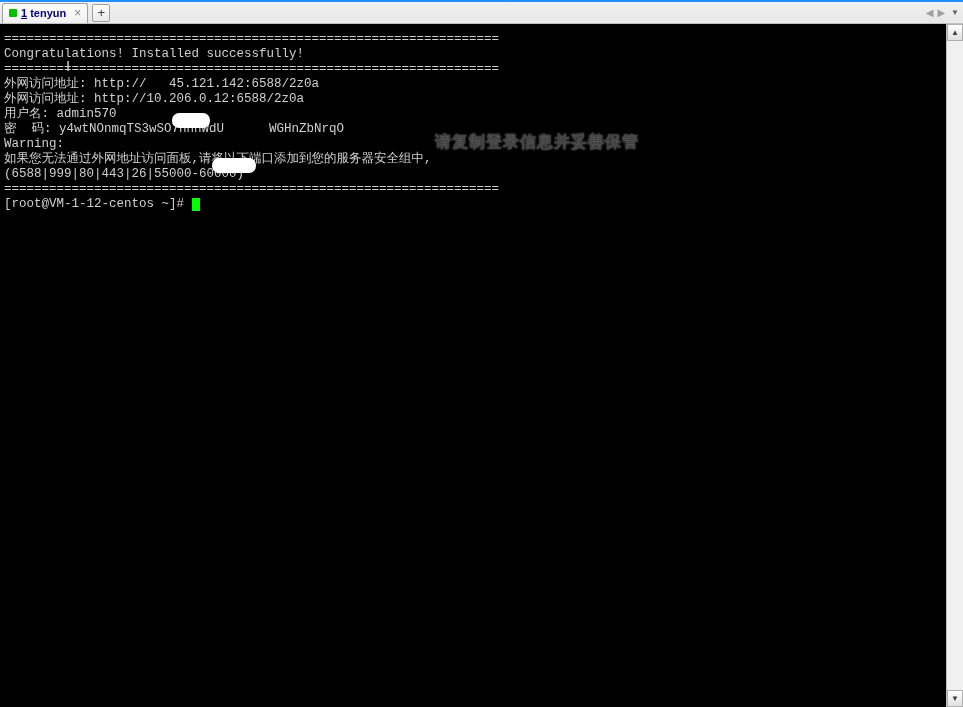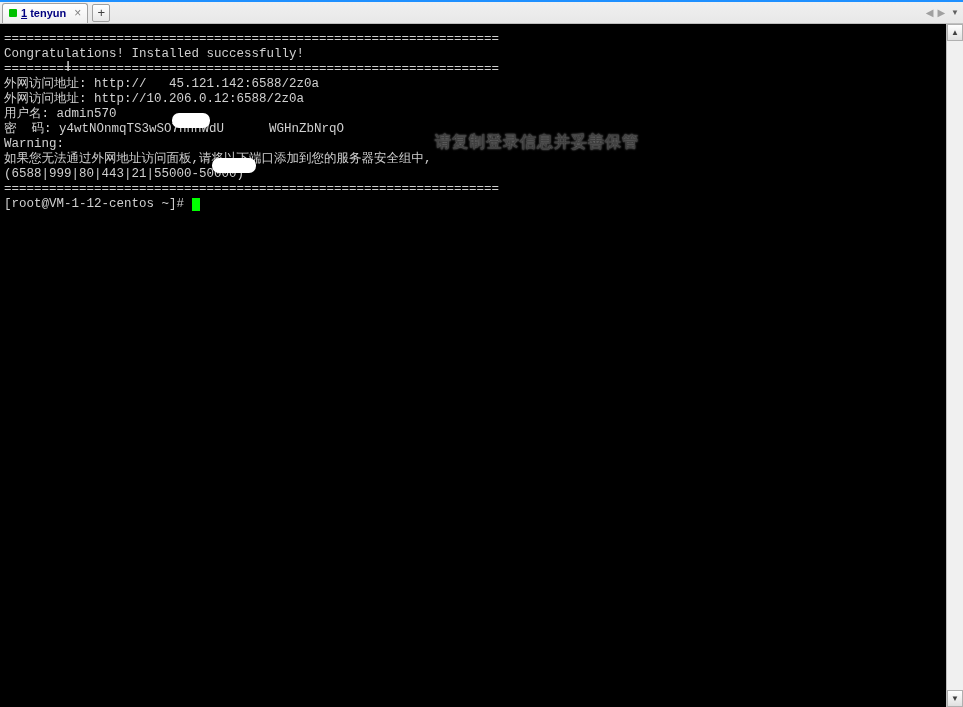--- a/index.html
+++ b/index.html
@@ -253,21 +253,21 @@
 <div class="terminal-container">
   <div class="terminal"><span>==================================================================</span>
 <span>Congratulations! Installed successfully!</span>
 <span>==================================================================</span>
 <span>外网访问地址: http://   45.121.142:6588/2z0a</span>
 <span>外网访问地址: http://10.206.0.12:6588/2z0a</span>
 <span>用户名: admin570</span>
 <span>密  码: y4wtNOnmqTS3wSO7nhhWdU      WGHnZbNrqO</span>
 <span>Warning:</span>
 <span>如果您无法通过外网地址访问面板,请将以下端口添加到您的服务器安全组中,</span>
-<span>(6588|999|80|443|21|55000-50000)</span>
+<span>(6588|999|80|443|26|55000-60000)</span>
 <span>==================================================================</span>
 <span>[root@VM-1-12-centos ~]# </span><span class="cursor"></span></div>
 
   <div class="scrollbar">
     <div class="scroll-up">▲</div>
     <div class="scroll-down">▼</div>
   </div>
 
   <div class="text-cursor">I</div>
 

